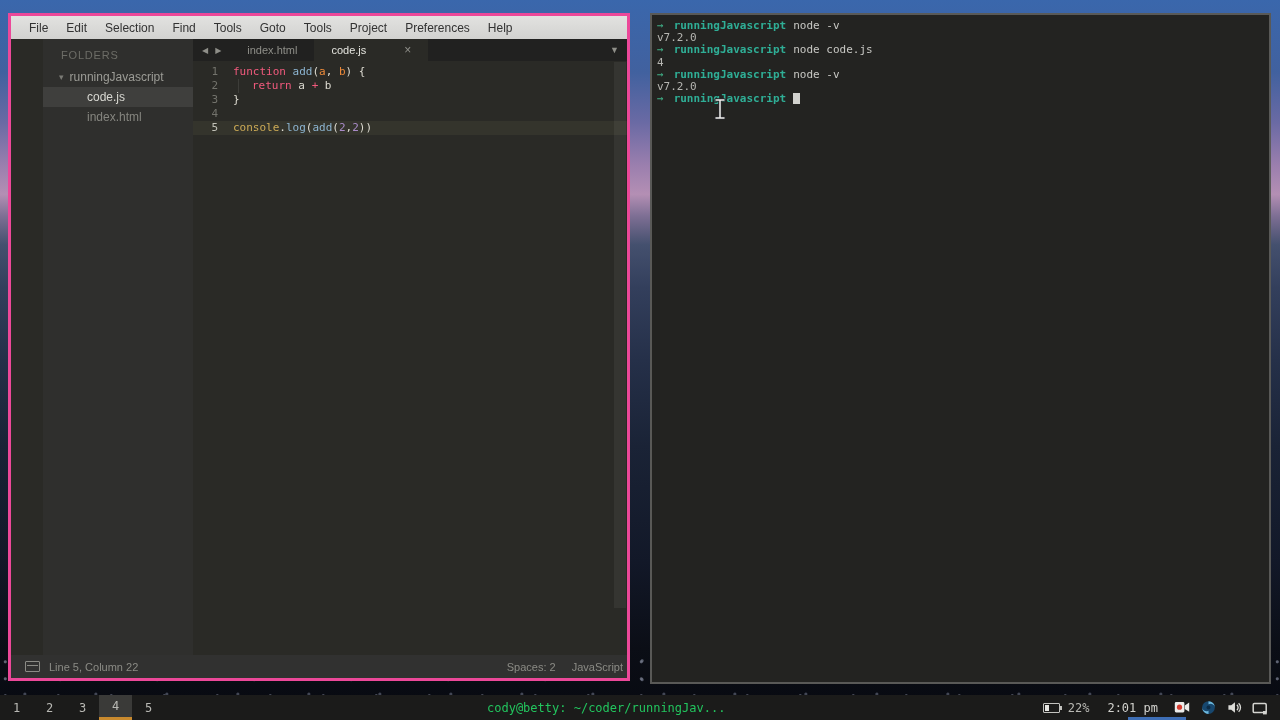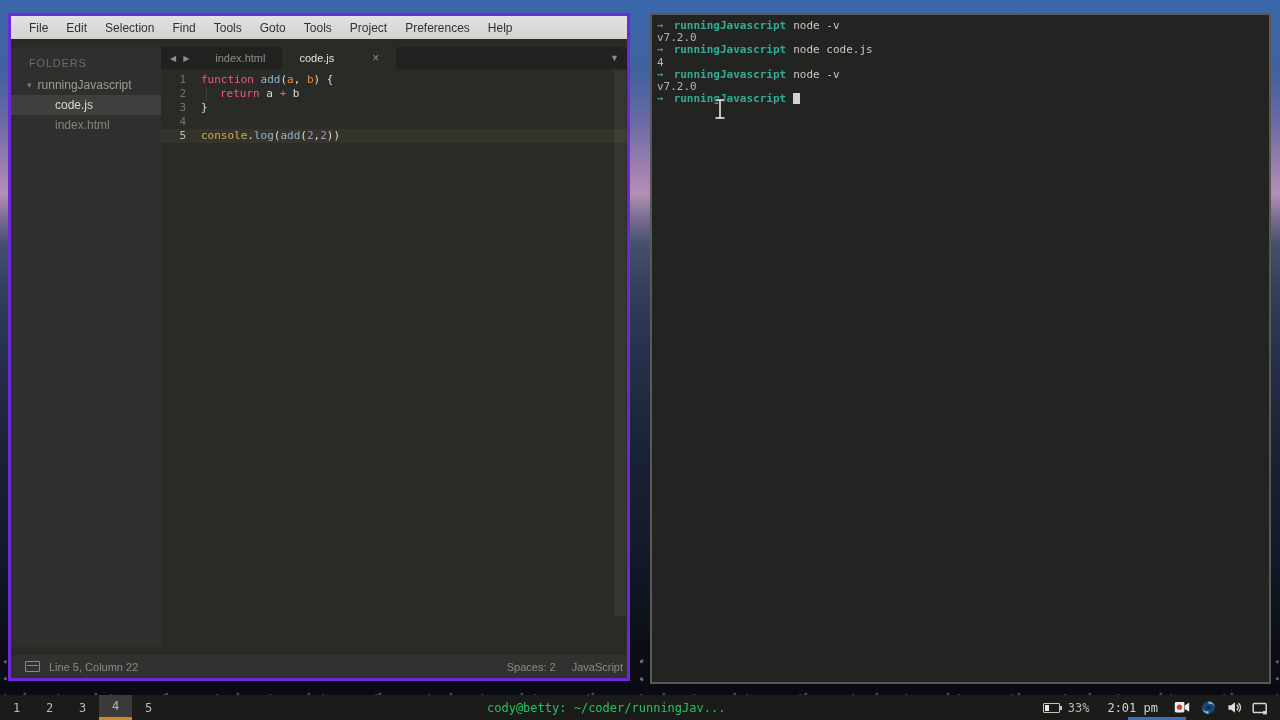--- a/index.html
+++ b/index.html
@@ -19,31 +19,31 @@
       radial-gradient(circle at 35% 70%, rgba(200,210,240,.6) 0 1px, transparent 2px),
       radial-gradient(circle at 62% 30%, rgba(220,228,255,.7) 0 1px, transparent 2px),
       radial-gradient(circle at 84% 60%, rgba(200,210,240,.55) 0 1px, transparent 2px);
     background-size:53px 17px, 71px 23px, 97px 19px, 113px 29px;
     opacity:.5;
   }
 
   
   .editor-window{
     position:absolute;left:8px;top:13px;width:622px;height:668px;
-    background:#2a2a26;border:3px solid #6d28d9;box-sizing:border-box;
-    display:flex;flex-direction:column;gap:8px;
+    background:#2a2a26;border:3px solid #ec4899;box-sizing:border-box;
+    display:flex;flex-direction:column;
   }
   .menubar{
     height:23px;flex:0 0 23px;background:linear-gradient(#e2e2e0,#d2d2d0);
     display:flex;align-items:center;padding-left:10px;gap:2px;
     font-size:12px;color:#323232;
   }
   .menu-item{padding:2px 8px;cursor:default;}
   .main-row{flex:1;display:flex;min-height:0;}
-  .sidebar{width:150px;flex:0 0 150px;background:#2f2f2d;font-size:12px;overflow:hidden;}
+  .sidebar{width:150px;flex:0 0 150px;background:#2f2f2d;font-size:12px;overflow:hidden;margin-left:32px;}
   .side-header{color:#6d6d67;font-size:11px;letter-spacing:.8px;padding:10px 0 6px 18px;}
   .side-folder{display:flex;align-items:center;height:20px;color:#9c9c96;padding-left:16px;gap:6px;}
   .side-chevron{color:#7b7b75;font-size:9px;}
   .side-file{height:20px;line-height:20px;padding-left:44px;color:#85857f;}
   .side-file.selected{background:#3f3f3d;color:#d8d8d2;}
   .editor-pane{flex:1;display:flex;flex-direction:column;position:relative;min-width:0;}
   .tabbar{
     height:22px;flex:0 0 22px;background:#212120;display:flex;align-items:stretch;
     font-size:11px;color:#8f8f89;
   }
@@ -209,21 +209,21 @@
   <div class="workspaces">
       <div class="ws">1</div>
       <div class="ws">2</div>
       <div class="ws">3</div>
       <div class="ws active">4</div>
       <div class="ws">5</div>
     </div>
   <div class="task-title">cody@betty: ~/coder/runningJav...</div>
   <div class="tray">
     <div class="battery"></div>
-    <span>33%</span>
+    <span>22%</span>
     <span class="tray-clock">2:01 pm</span>
     <div style="display:flex;gap:10px">
         <div class="tray-ic">
           <svg width="16" height="13" viewBox="0 0 16 13">
             <rect x="0.8" y="1" width="9.6" height="10.4" rx="1.4" fill="#ececea"></rect>
             <polygon points="10.8,4.4 15.2,1.6 15.2,10.8 10.8,8" fill="#ececea"></polygon>
             <circle cx="5.5" cy="6.2" r="2.6" fill="#d63c30"></circle>
           </svg>
         </div>
         <div class="tray-ic">

